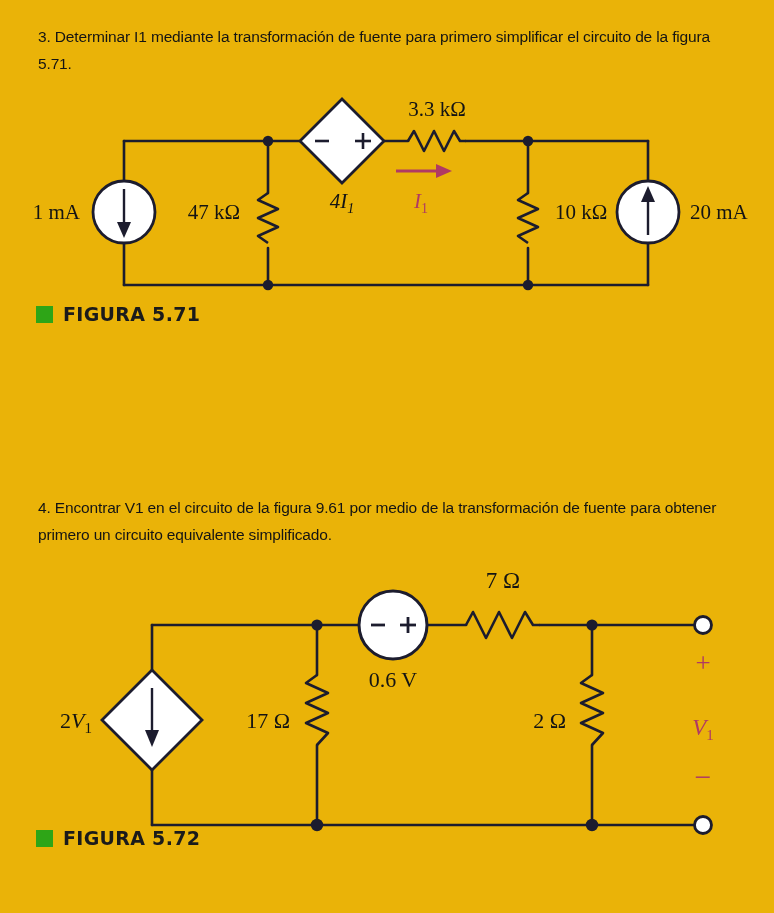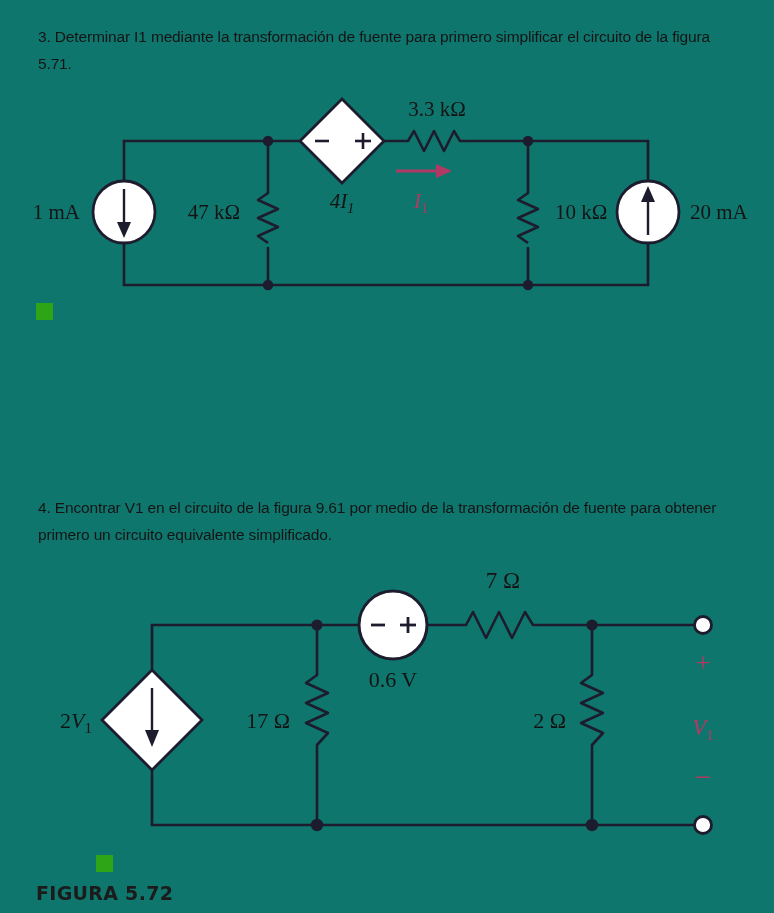--- a/index.html
+++ b/index.html
@@ -13,21 +13,21 @@
     height: 913px;
     position: relative;
     overflow: hidden;
     font-family: "Liberation Sans", sans-serif;
     color: #1a1a1a;
   }
 
   .page {
     position: absolute;
     inset: 0;
-    background: #0f766e;
+    background: #eab308;
   }
 
   
   .problem-text {
     position: absolute;
     left: 38px;
     width: 690px;
     font-family: "Liberation Sans", sans-serif;
     font-size: 15.5px;
     line-height: 27px;
@@ -39,21 +39,21 @@
 
   
   .figure-caption {
     position: absolute;
     left: 36px;
     display: flex;
     align-items: center;
     gap: 10px;
   }
   #figure-caption-571 { top: 303px; }
-  #figure-caption-572 { top: 855px; flex-direction: column; }
+  #figure-caption-572 { top: 827px; }
 
   .caption-marker {
     width: 17px;
     height: 17px;
     background: #2ea517;
     display: block;
   }
   .caption-label {
     font-family: "DejaVu Sans", sans-serif;
     font-weight: bold;
@@ -145,20 +145,21 @@
       <text x="421" y="120" text-anchor="middle" font-family="'Liberation Serif', serif" font-size="21" font-style="italic" fill="#b03a63">I<tspan font-size="14" dy="5" font-style="normal">1</tspan></text>
 
       <text x="555" y="131" text-anchor="start" font-family="'Liberation Serif', serif" font-size="21" fill="#141414">10 kΩ</text>
 
       <text x="690" y="131" text-anchor="start" font-family="'Liberation Serif', serif" font-size="21" fill="#141414">20 mA</text>
     </svg>
   </div>
 
   <div class="figure-caption" id="figure-caption-571">
     <span class="caption-marker"></span>
+    <span class="caption-label">FIGURA 5.71</span>
   </div>
 
   <div class="problem-text" id="problem-4-text">4. Encontrar V1 en el circuito de la figura 9.61 por medio de la transformación de fuente para obtener primero un circuito equivalente simplificado.</div>
 
   <div class="circuit" id="circuit-572">
     <svg width="774" height="295" viewBox="0 0 774 295" xmlns="http://www.w3.org/2000/svg">
       <g stroke="#1c1c2e" stroke-width="2.6" fill="none" stroke-linecap="round">
 
         <line x1="152" y1="70" x2="317" y2="70"></line>
 

